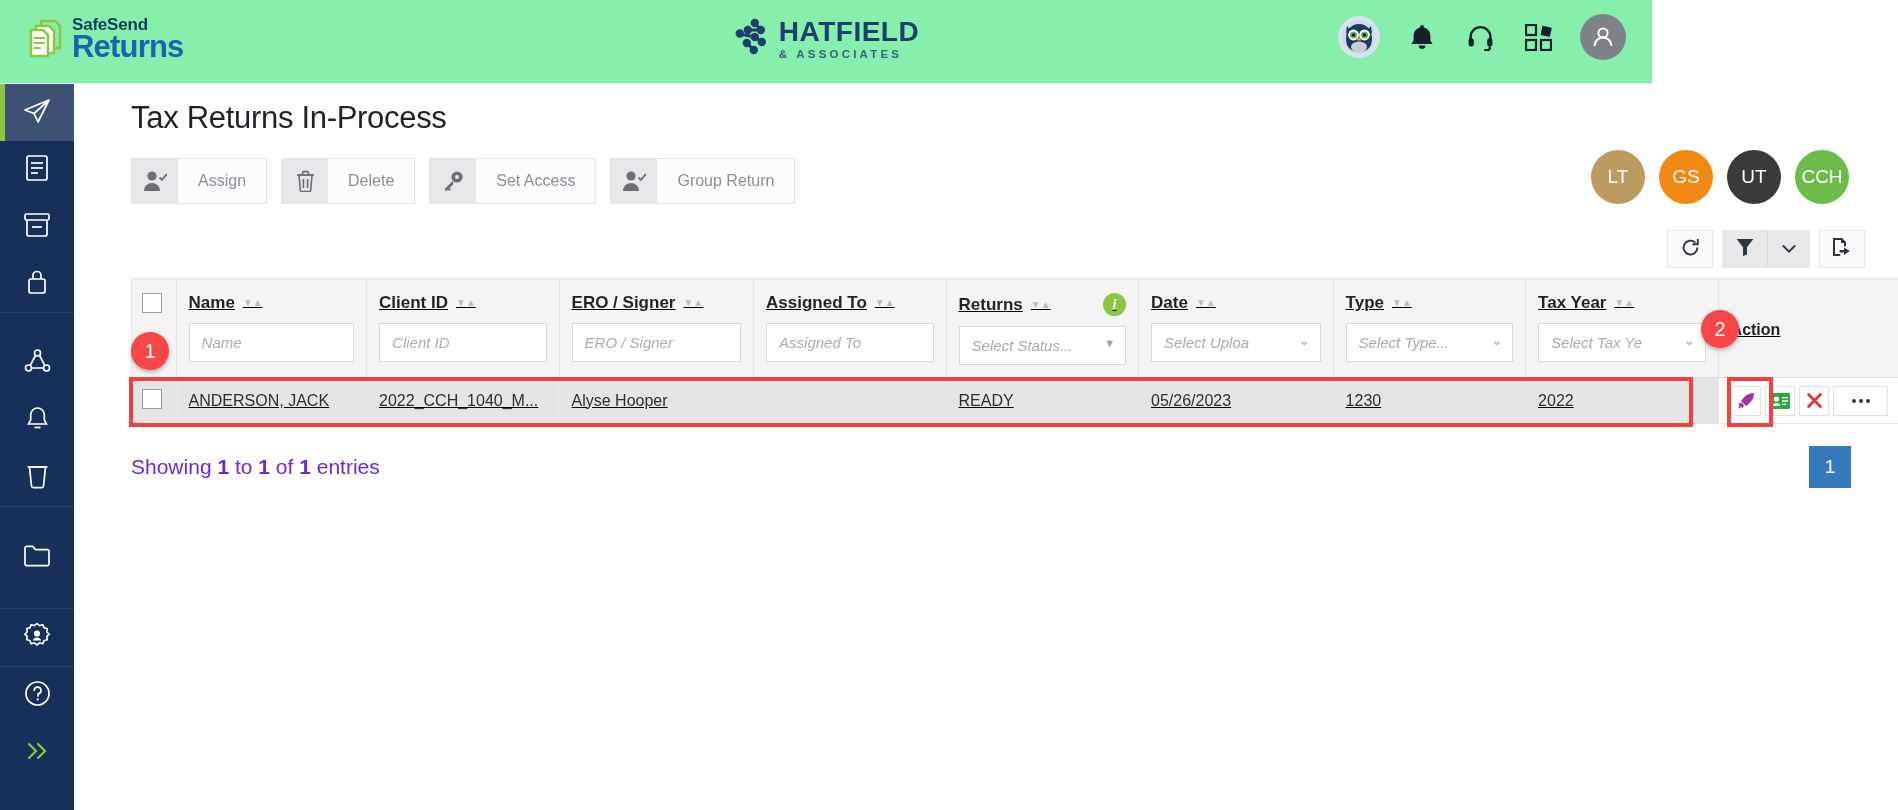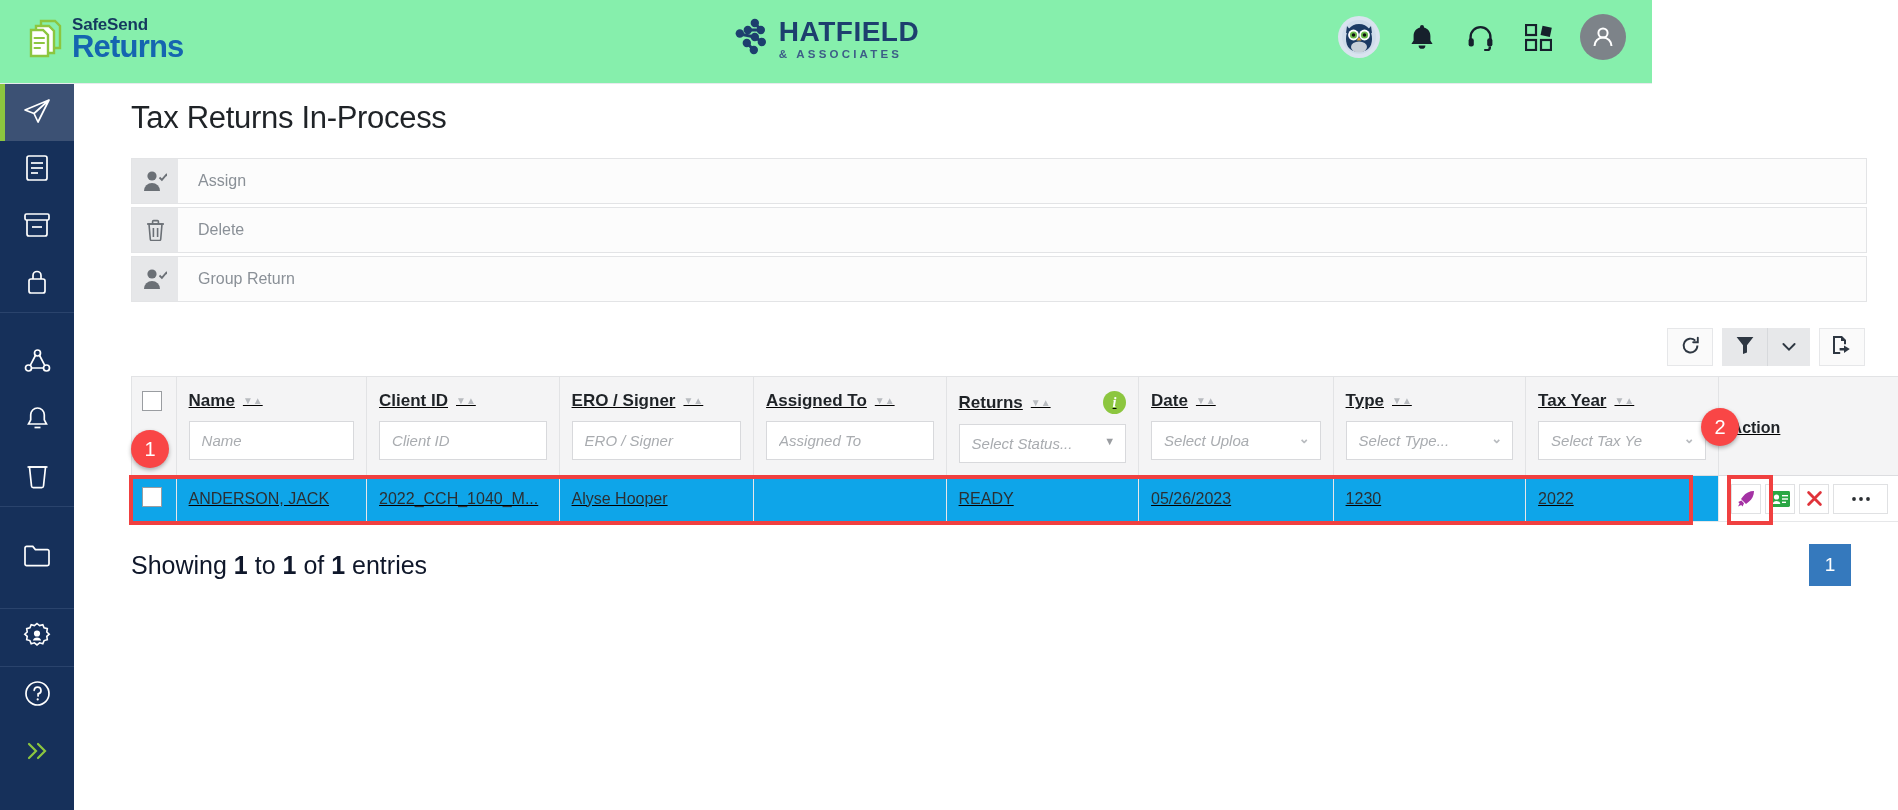--- a/index.html
+++ b/index.html
@@ -69,21 +69,21 @@
     width: 1824px; height: 726px;
     background: #ffffff;
     padding: 0 31px;
   }
   .page-title {
     font-size: 31px; color: #1f2327; font-weight: 400;
     margin: 16px 0 0 26px; letter-spacing: -0.3px;
   }
 
   
-  .action-toolbar { position: relative; margin: 22px 0 0 26px; display: flex; gap: 3px; flex-direction: column; }
+  .action-toolbar { position: relative; margin: 22px 0 0 26px; display: flex; gap: 14px; }
   .tb-btn {
     display: flex; align-items: center; height: 46px;
     border: 1px solid #e3e4e6; background: #fcfcfc; cursor: pointer;
   }
   .tb-btn-icon {
     width: 46px; height: 44px; background: #e6e7e9;
     display: flex; align-items: center; justify-content: center; color: #6b7076;
   }
   .tb-btn-label { padding: 0 20px; color: #8a9097; font-size: 16px; }
 
@@ -131,21 +131,21 @@
     position: absolute; right: 11px; top: 50%; transform: translateY(-35%);
     color: #b8bbbf; font-size: 13px; pointer-events: none;
   }
   .sel-caret.solid { color: #9a9da1; font-size: 11px; }
   th.chk-col { width: 44px; padding: 14px 6px 12px 10px !important; }
   th.action-col { width: 180px; }
   .action-head { font-size: 16px; font-weight: 700; color: #1f2327; margin-top: 28px; }
 
   table.grid tbody td {
     border: 1px solid #e6e7e9; padding: 0 12px; height: 46px;
-    font-size: 16px; color: #2b2f33; background: #0ea5e9;
+    font-size: 16px; color: #2b2f33; background: #e5e5e5;
     white-space: nowrap; overflow: hidden; text-overflow: ellipsis;
   }
   .cbox { width: 20px; height: 20px; border: 1px solid #9a9da1; background: #fff; display: inline-block; cursor: pointer; }
 
   .row-actions { display: flex; gap: 4px; align-items: center; }
   .ra-btn {
     width: 34px; height: 30px; background: #fff; border: 1px solid #e0e1e3;
     display: flex; align-items: center; justify-content: center; cursor: pointer;
   }
   .ra-btn.wide { width: 62px; }
@@ -156,21 +156,21 @@
   }
   .badge {
     position: absolute; width: 38px; height: 38px; border-radius: 50%;
     background: #f94646; color: #fff; font-size: 20px;
     display: flex; align-items: center; justify-content: center;
     box-shadow: 0 2px 4px rgba(0,0,0,.3); z-index: 20;
   }
 
   
   .tbl-footer { margin: 22px 0 0 26px; display: flex; align-items: center; }
-  .showing { font-size: 25px; color: #0f172a; }
+  .showing { font-size: 21px; color: #6d28d9; }
   .showing b { font-weight: 700; }
   .pager { margin-left: auto; margin-right: 16px; }
   .page-btn {
     min-width: 42px; height: 42px; background: #3579bd; color: #fff;
     display: flex; align-items: center; justify-content: center;
     font-size: 19px; cursor: pointer;
   }
   .scroll-edge { position: absolute; left: 74px; top: 84px; width: 6px; height: 726px; background: #c9ccd0; }
 </style>
 </head>
@@ -391,29 +391,45 @@
           <line x1="1" y1="5" x2="18" y2="5"></line>
           <path d="M6.6 5 V2.6 a1 1 0 0 1 1-1 h3.8 a1 1 0 0 1 1 1 V5"></path>
           <line x1="7.4" y1="9" x2="7.4" y2="18"></line>
             <line x1="11.6" y1="9" x2="11.6" y2="18"></line>
         </svg>
       </span>
       <span class="tb-btn-label">Delete</span>
     </div>
     <div class="tb-btn">
       <span class="tb-btn-icon">
+        <svg width="22" height="22" viewBox="0 0 22 22" fill="#6b7076">
+          <circle cx="15" cy="7" r="5.6"></circle>
+          <circle cx="15" cy="7" r="2" fill="#e6e7e9"></circle>
+          <path d="M11.2 10.4 L2.4 19.2 l2 2 1.6-1.6 1.4 1.4 1.6-1.6 -1.4-1.4 3.6-3.6Z"></path>
+        </svg>
+      </span>
+      <span class="tb-btn-label">Set Access</span>
+    </div>
+    <div class="tb-btn">
+      <span class="tb-btn-icon">
         <svg width="24" height="22" viewBox="0 0 24 22" fill="#6b7076">
           <circle cx="9" cy="6" r="4.6"></circle>
           <path d="M1 21 a8 8 0 0 1 16 0Z"></path>
           <path d="M16.5 7.5 l2.4 2.4 L23.4 4.6 l1.2 1.2" fill="none" stroke="#6b7076" stroke-width="1.8"></path>
         </svg>
       </span>
       <span class="tb-btn-label">Group Return</span>
     </div>
 
+    <div class="avatar-group">
+      <div class="grp-av" style="background:#bd9a5f">LT</div>
+      <div class="grp-av" style="background:#f18a15">GS</div>
+      <div class="grp-av" style="background:#3a3a3c">UT</div>
+      <div class="grp-av" style="background:#6cbb4b">CCH</div>
+    </div>
   </div>
 
   <div class="table-tools">
     <div class="tt-btn">
       <span>
         <svg width="19" height="19" viewBox="0 0 19 19" fill="none" stroke="#2e3742" stroke-width="1.9">
           <path d="M16.4 9.5 a6.9 6.9 0 1 1-2.1-4.9"></path>
           <path d="M16.8 1.6 V6.2 H12.2" stroke-linecap="round"></path>
         </svg>
       </span>

